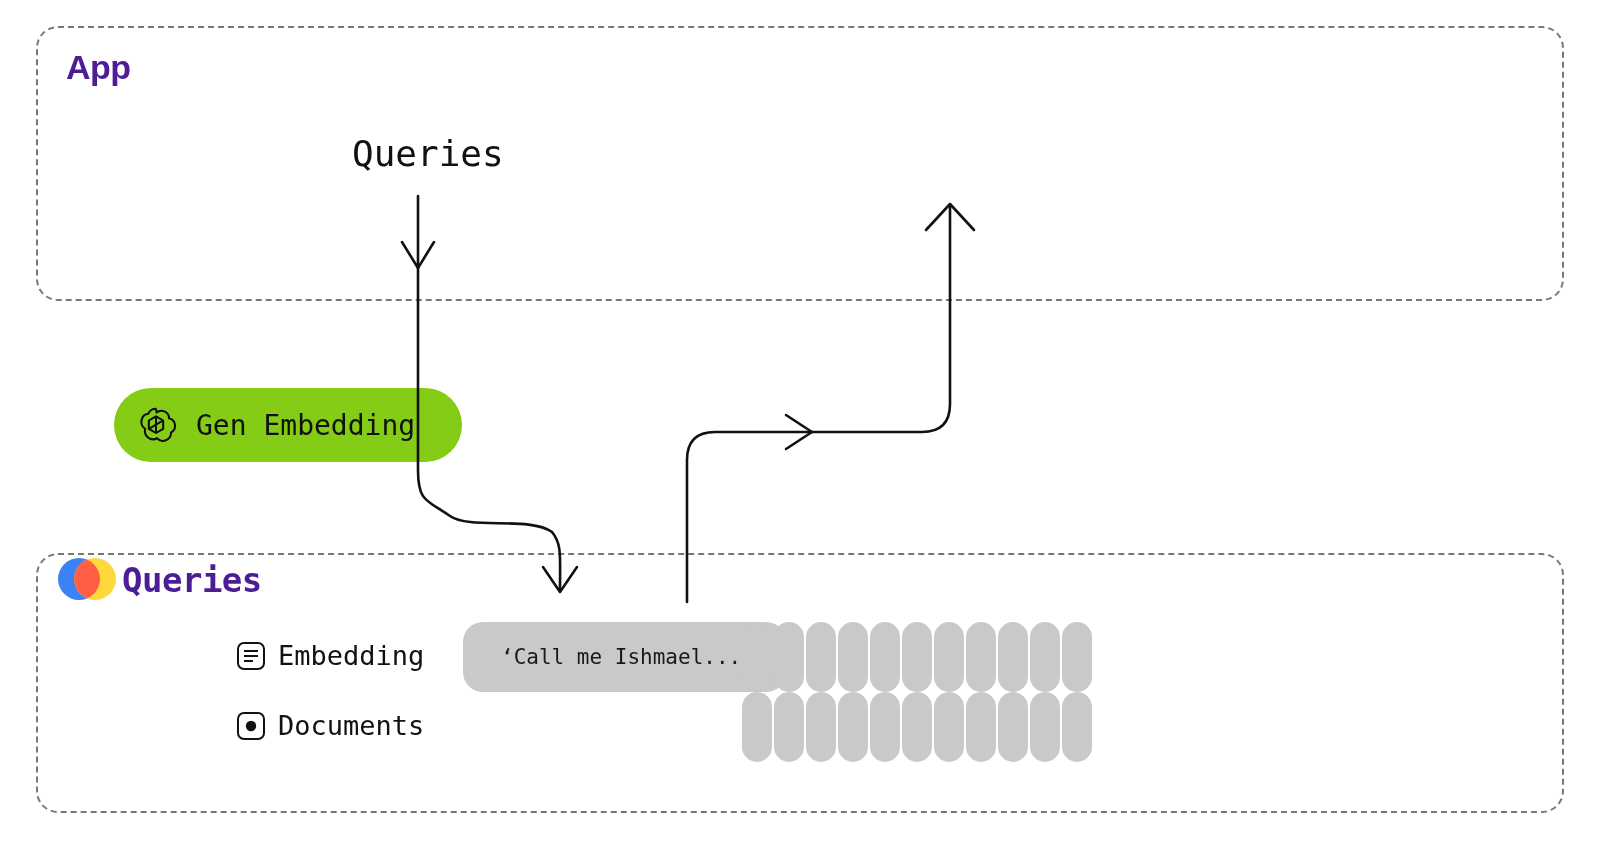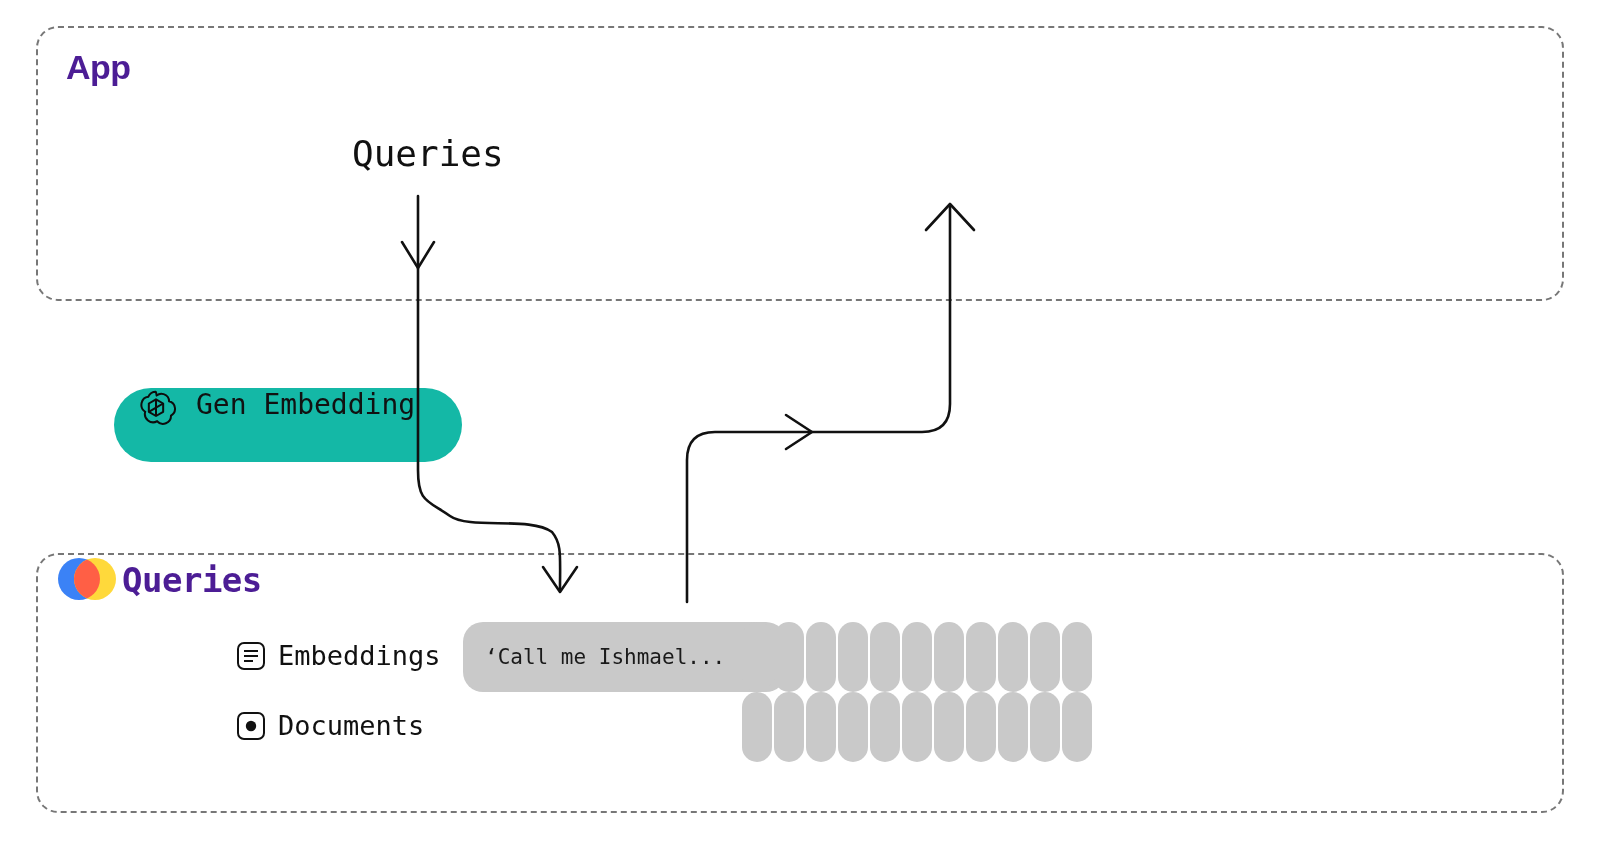--- a/index.html
+++ b/index.html
@@ -86,23 +86,24 @@
   #queries-label { left: 352px; top: 133px; }
   #llm-label     { left: 723px; top: 145px; }
 
   
   #gen-embedding-pill {
     position: absolute;
     left: 114px;
     top: 388px;
     width: 348px;
     height: 74px;
-    background: #14b8a6;
+    background: #84cc16;
     border-radius: 37px;
     display: flex;
+    align-items: center;
     padding-left: 22px;
     box-sizing: border-box;
   }
   #openai-icon {
     width: 40px;
     height: 40px;
     flex: 0 0 40px;
   }
   #gen-embedding-label {
     margin-left: 20px;
@@ -145,20 +146,21 @@
     color: #1a1a1a;
     white-space: nowrap;
     padding-left: 22px;
   }
   #documents-pill {
     left: 463px;
     top: 622px;
     width: 323px;
     height: 70px;
     border-radius: 20px 20px 20px 20px;
+    padding-left: 16px;
   }
   #embeddings-pill {
     left: 463px;
     top: 692px;
     width: 270px;
     height: 70px;
     border-radius: 20px;
   }
 
   .bar-pill {
@@ -222,21 +224,21 @@
   </svg>
 
   <div class="section-title" id="chroma-title">Queries</div>
 
   <svg class="row-icon" id="documents-icon" viewBox="0 0 30 30">
     <rect x="2" y="2" width="26" height="26" rx="6" ry="6" fill="none" stroke="#111111" stroke-width="2"></rect>
     <line x1="8" y1="10" x2="22" y2="10" stroke="#111111" stroke-width="2"></line>
     <line x1="8" y1="15" x2="22" y2="15" stroke="#111111" stroke-width="2"></line>
     <line x1="8" y1="20" x2="17" y2="20" stroke="#111111" stroke-width="2"></line>
   </svg>
-  <div class="row-label" id="documents-label">Embeddings</div>
+  <div class="row-label" id="documents-label">Embedding</div>
 
   <svg class="row-icon" id="embeddings-icon" viewBox="0 0 30 30">
     <rect x="2" y="2" width="26" height="26" rx="6" ry="6" fill="none" stroke="#111111" stroke-width="2"></rect>
     <circle cx="15" cy="15" r="5.2" fill="#111111"></circle>
   </svg>
   <div class="row-label" id="embeddings-label">Documents</div>
 
   <div class="data-pill" id="documents-pill">
     <span class="pill-text">‘Call me Ishmael...</span>
   </div>

